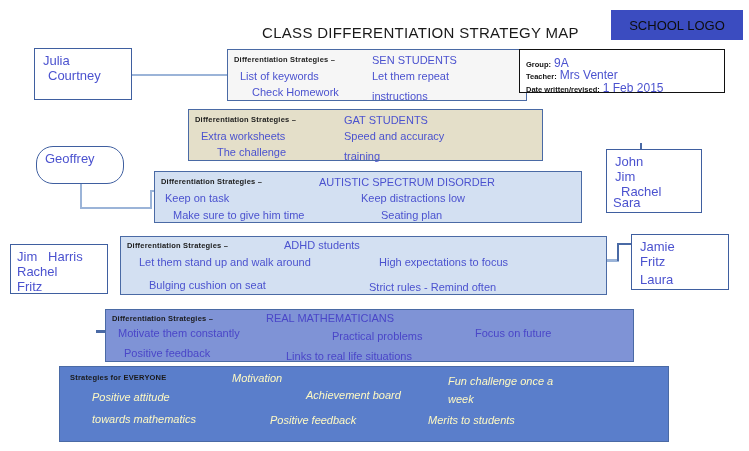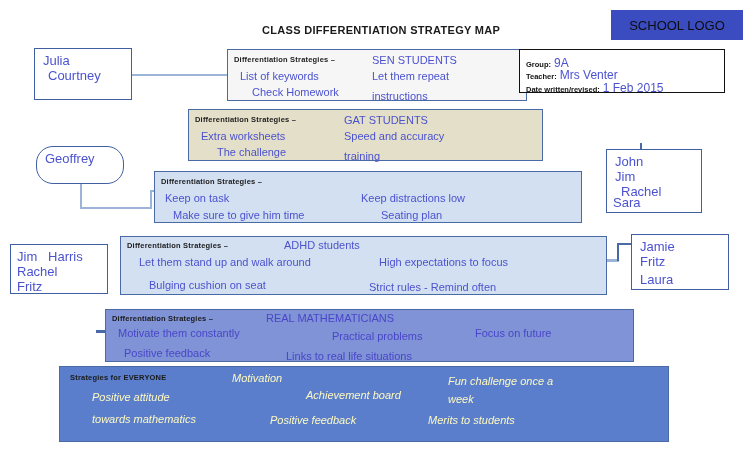--- a/index.html
+++ b/index.html
@@ -15,22 +15,22 @@
     width: 749px;
     height: 451px;
     background: #ffffff;
     overflow: hidden;
   }
   .abs { position: absolute; }
 
   
   .title {
     left: 262px; top: 24px;
-    font-size: 11px;
-    font-weight: bold;
+    font-size: 15px;
+    font-weight: normal;
     color: #1a1a1a;
     letter-spacing: 0.3px;
     white-space: nowrap;
   }
 
   
   .logo {
     left: 611px; top: 10px;
     width: 132px; height: 30px;
     background: #3b4cc0;
@@ -173,20 +173,21 @@
     <span class="ln" style="padding-left:8px;">Geoffrey</span>
   </div>
 
   <div class="abs conn" style="left:80px; top:184px; width:2px; height:24px;"></div>
   <div class="abs conn" style="left:80px; top:207px; width:72px; height:2px;"></div>
   <div class="abs conn" style="left:150px; top:190px; width:2px; height:19px;"></div>
   <div class="abs conn" style="left:150px; top:190px; width:12px; height:2px;"></div>
 
   <div class="strategybox bg-asd" style="left:154px; top:171px; width:428px; height:52px;">
     <span class="sb-head" style="left:6px; top:5px;">Differentiation  Strategies  –</span>
+    <span class="sb-txt" style="left:164px; top:2px;">AUTISTIC SPECTRUM DISORDER</span>
     <span class="sb-txt" style="left:10px; top:18px;">Keep on task</span>
     <span class="sb-txt" style="left:18px; top:35px;">Make sure to give him time</span>
     <span class="sb-txt" style="left:206px; top:18px;">Keep distractions low</span>
     <span class="sb-txt" style="left:226px; top:35px;">Seating plan</span>
   </div>
 
   <div class="abs conn conn-dark" style="left:640px; top:143px; width:2px; height:10px;"></div>
 
   <div class="abs namebox" style="left:606px; top:149px; width:96px; height:64px;">
     <span class="ln" style="padding-left:8px;">John</span>

